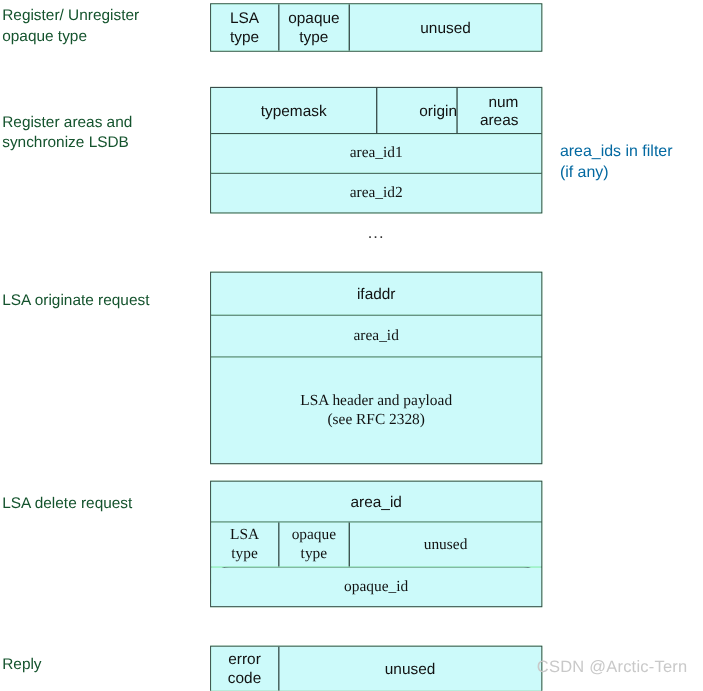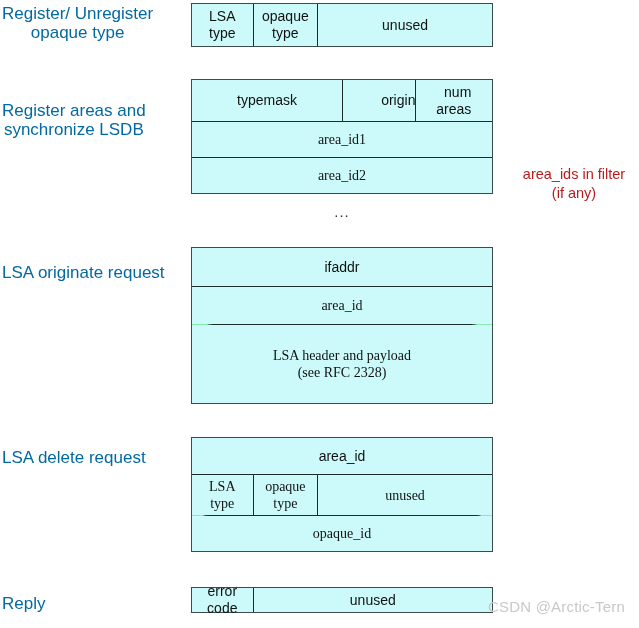--- a/index.html
+++ b/index.html
@@ -20,36 +20,34 @@
     position: absolute;
     left: 0; top: 0;
     width: 639px;
     height: 628px;
   }
 
   
   .row-label {
     position: absolute;
     left: 2px;
-    font-size: 17px;
+    font-size: 14px;
     line-height: 19px;
-    color: #0369a1;
+    color: #14532d;
     white-space: pre-line;
-    text-align: center;
+    text-align: left;
   }
 
   
   .side-note {
     position: absolute;
     font-size: 14.5px;
     line-height: 19px;
-    color: #b91c1c;
-    text-align: center;
+    color: #0369a1;
     white-space: pre-line;
-    margin-top: 36px;
   }
 
   
   .packet {
     position: absolute;
     left: 191px;
     width: 302px;
     border: 1.6px solid #3c4a4a;
     box-sizing: border-box;
     background: #86efac;
@@ -140,21 +138,21 @@
   <div class="ellipsis" style="top:203px; left:317px; width:50px;">...</div>
 
   <div class="row-label" style="top:263px;">LSA originate request</div>
   <div class="packet" style="top:247px;">
     <div class="pkt-row" style="height:38px;">
       <div class="cell" style="width:100%;">ifaddr</div>
     </div>
     <div class="pkt-row" style="height:38px;">
       <div class="cell" style="width:100%;">area_id</div>
     </div>
-    <div class="pkt-row" style="height:79px;border-radius:21px;">
+    <div class="pkt-row" style="height:97px;">
       <div class="cell" style="width:100%;">LSA header and payload
 (see RFC 2328)</div>
     </div>
   </div>
 
   <div class="row-label" style="top:448px;">LSA delete request</div>
   <div class="packet" style="top:437px;">
     <div class="pkt-row" style="height:36px;">
       <div class="cell" style="width:100%;">area_id</div>
     </div>
@@ -165,21 +163,21 @@
 type</div>
       <div class="cell" style="width:58.3%;">unused</div>
     </div>
     <div class="pkt-row" style="height:36px;border-radius:16px;">
       <div class="cell" style="width:100%;">opaque_id</div>
     </div>
   </div>
 
   <div class="row-label" style="top:594px;">Reply</div>
   <div class="packet" style="top:587px;">
-    <div class="pkt-row" style="height:24px;">
+    <div class="pkt-row" style="height:40px;">
       <div class="cell" style="width:20.2%;">error
 code</div>
       <div class="cell" style="width:79.8%;">unused</div>
     </div>
   </div>
 
   <div class="watermark" style="top:598px; left:488px;">CSDN @Arctic-Tern</div>
 
 </div>
 

